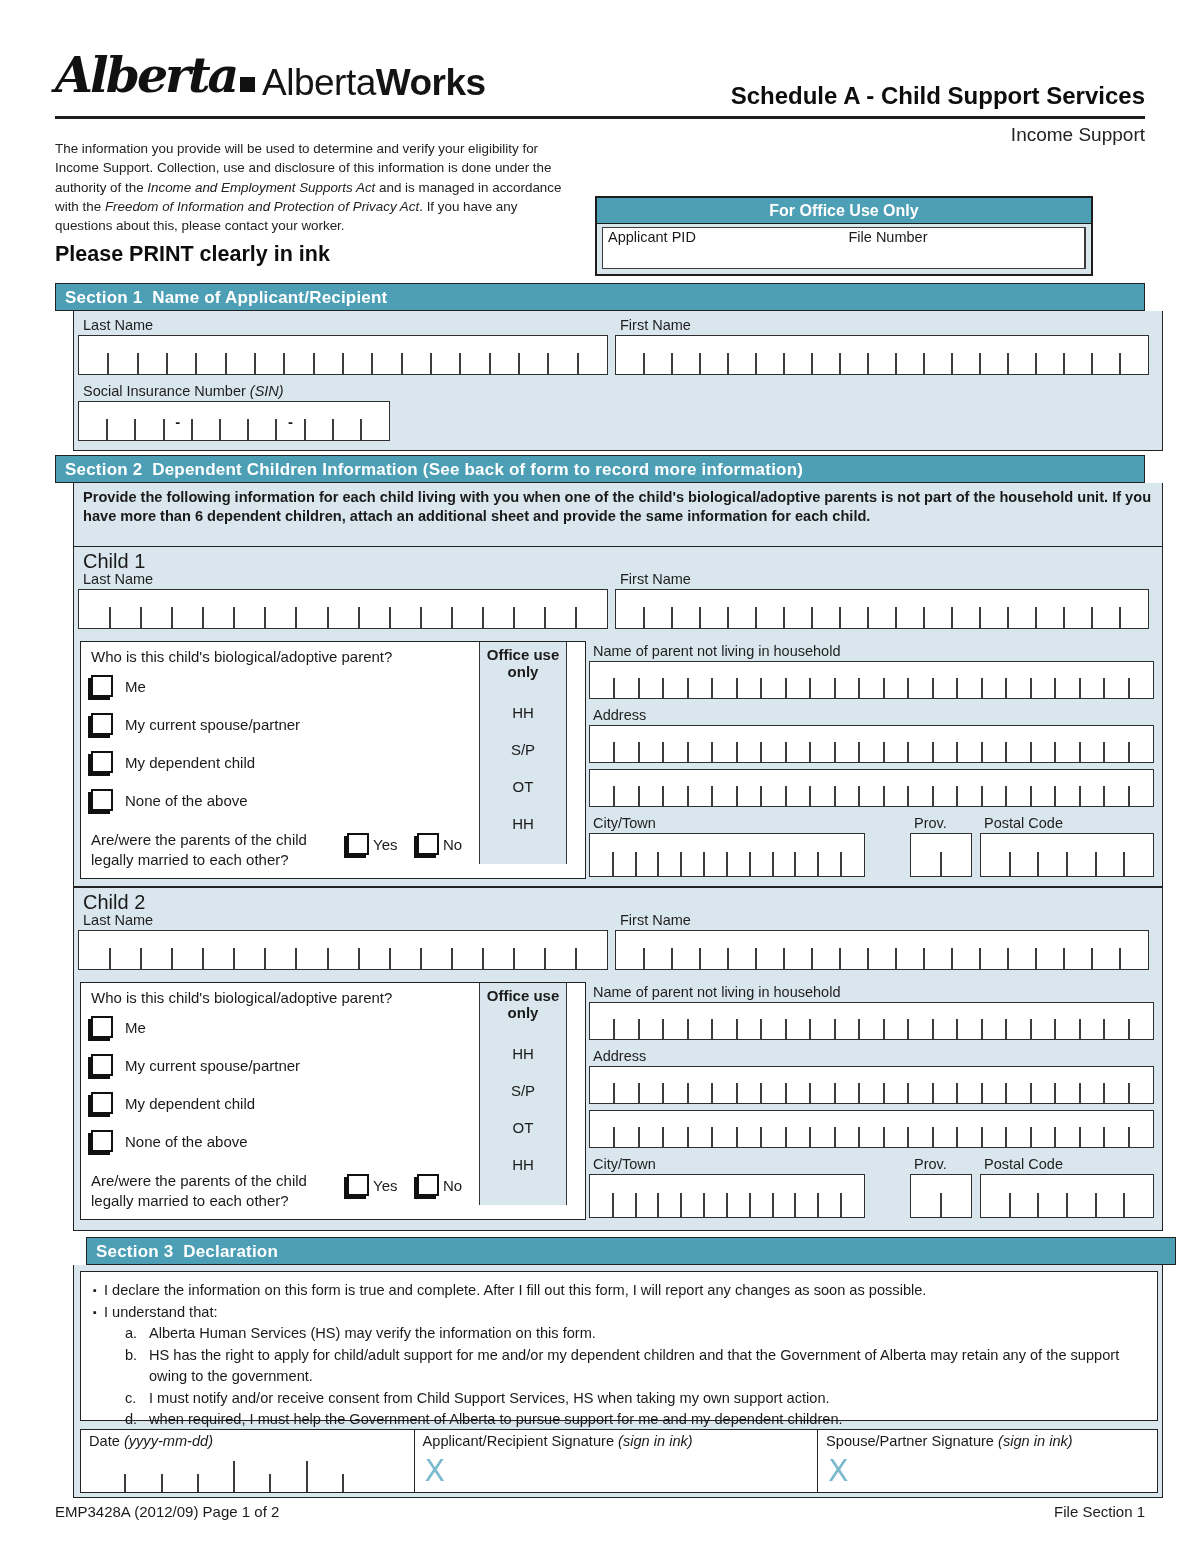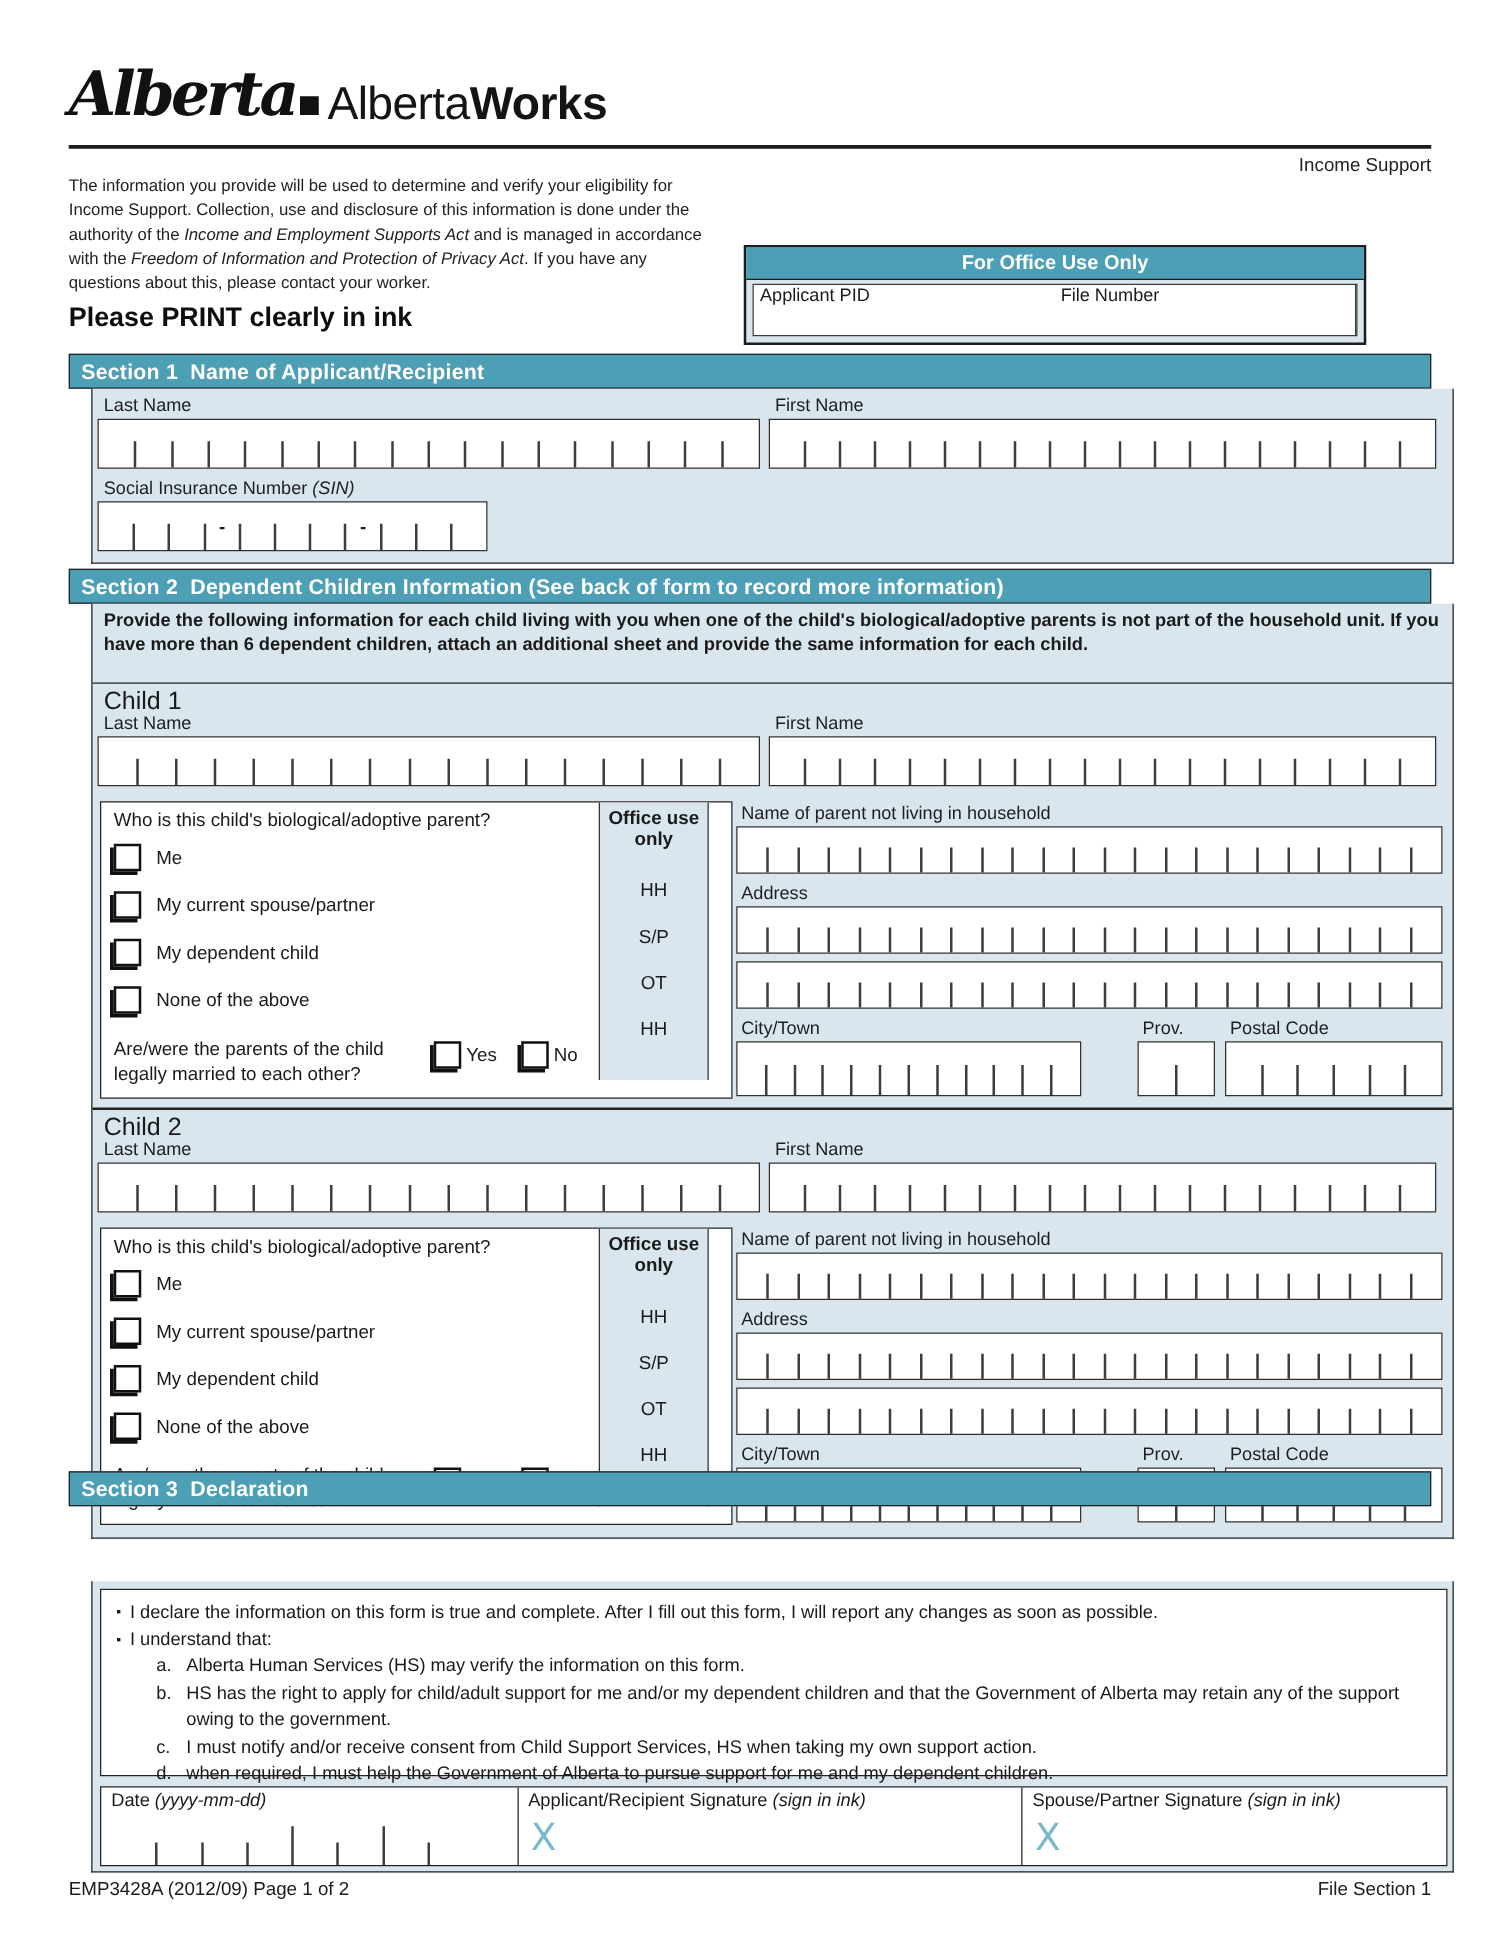--- a/index.html
+++ b/index.html
@@ -7,21 +7,21 @@
         font-family:"Liberation Sans",sans-serif;color:#1a1a1a;overflow:hidden;}
 
   
   .logo-script{position:absolute;left:55px;top:46px;font-family:"DejaVu Serif",serif;
                font-style:italic;font-weight:bold;font-size:49px;letter-spacing:-3px;color:#111;}
   .logo-square{display:inline-block;width:15px;height:15px;background:#111;margin-left:4px;vertical-align:baseline;}
   .logo-works{position:absolute;left:262px;top:62px;font-size:37px;color:#141414;letter-spacing:-.5px;}
   .logo-works b{font-weight:bold;}
   .form-title{position:absolute;right:55px;top:82px;font-size:24px;font-weight:bold;color:#0d0d0d;}
   .top-rule{position:absolute;left:55px;top:116px;width:1090px;height:3px;background:#1c1c1c;}
-  .income-support{position:absolute;right:55px;top:124px;font-size:15px;color:#222;}
+  .income-support{position:absolute;right:55px;top:124px;font-size:19px;color:#222;}
 
   .intro{position:absolute;left:55px;top:139px;width:522px;font-size:13.4px;line-height:1.44;color:#222;}
   .intro i{font-style:italic;}
   .print-note{position:absolute;left:55px;top:242px;font-size:21.5px;font-weight:bold;color:#0d0d0d;}
 
   
   .office-box{position:absolute;left:595px;top:196px;width:498px;border:2px solid #1d1d1d;background:#D9E6ED;box-sizing:border-box;}
   .office-bar{background:#4D9FB5;color:#fff;text-align:center;font-weight:bold;font-size:16px;line-height:25px;border-bottom:1.5px solid #1d1d1d;}
   .office-inner{margin:3px 5px 5px 5px;background:#fff;border:1.5px solid #3a3a3a;display:flex;height:40px;}
   .office-cell{flex:1;font-size:14.5px;padding:1px 5px;box-sizing:border-box;}
@@ -85,20 +85,21 @@
   .footer-left{position:absolute;left:55px;top:1503px;font-size:15px;color:#1b1b1b;}
   .footer-right{position:absolute;right:55px;top:1503px;font-size:15px;color:#1b1b1b;}
 </style>
 </head>
 <body>
 
 <div class="page">
 
   <div class="logo-script"><span>Alberta</span><span class="logo-square"></span></div>
   <div class="logo-works"><span>Alberta</span><b>Works</b></div>
+  <div class="form-title">Schedule A - Child Support Services</div>
   <div class="top-rule"></div>
   <div class="income-support">Income Support</div>
 
   <div class="intro"><span>The information you provide will be used to determine and verify your eligibility for Income Support. Collection, use and disclosure of this information is done under the authority of the </span><i>Income and Employment Supports Act</i><span> and is managed in accordance with the </span><i>Freedom of Information and Protection of Privacy Act</i><span>. If you have any questions about this, please contact your worker.</span></div>
   <div class="print-note">Please PRINT clearly in ink</div>
 
   <div class="office-box">
     <div class="office-bar">For Office Use Only</div>
     <div class="office-inner">
       <div class="office-cell"><span>Applicant PID</span></div>
@@ -530,21 +531,21 @@
             <div class="cell"></div>
             <div class="cell"></div>
             <div class="cell"></div>
             <div class="cell"></div>
             <div class="cell"></div>
           </div>
     </div>
   </div>
   </div>
 
-  <div class="sec-bar" style="top:1177px;">Section 3&nbsp; Declaration</div>
+  <div class="sec-bar" style="top:1237px;margin-left:31px;">Section 3&nbsp; Declaration</div>
   <div class="sec-body" id="s3-body">
     <div class="decl-box">
       <div class="drow">
           <span class="bullet">▪</span>
           <span>I declare the information on this form is true and complete. After I fill out this form, I will report any changes as soon as possible.</span>
         </div>
       <div class="drow">
           <span class="bullet">▪</span>
           <span>I understand that:</span>
         </div>

